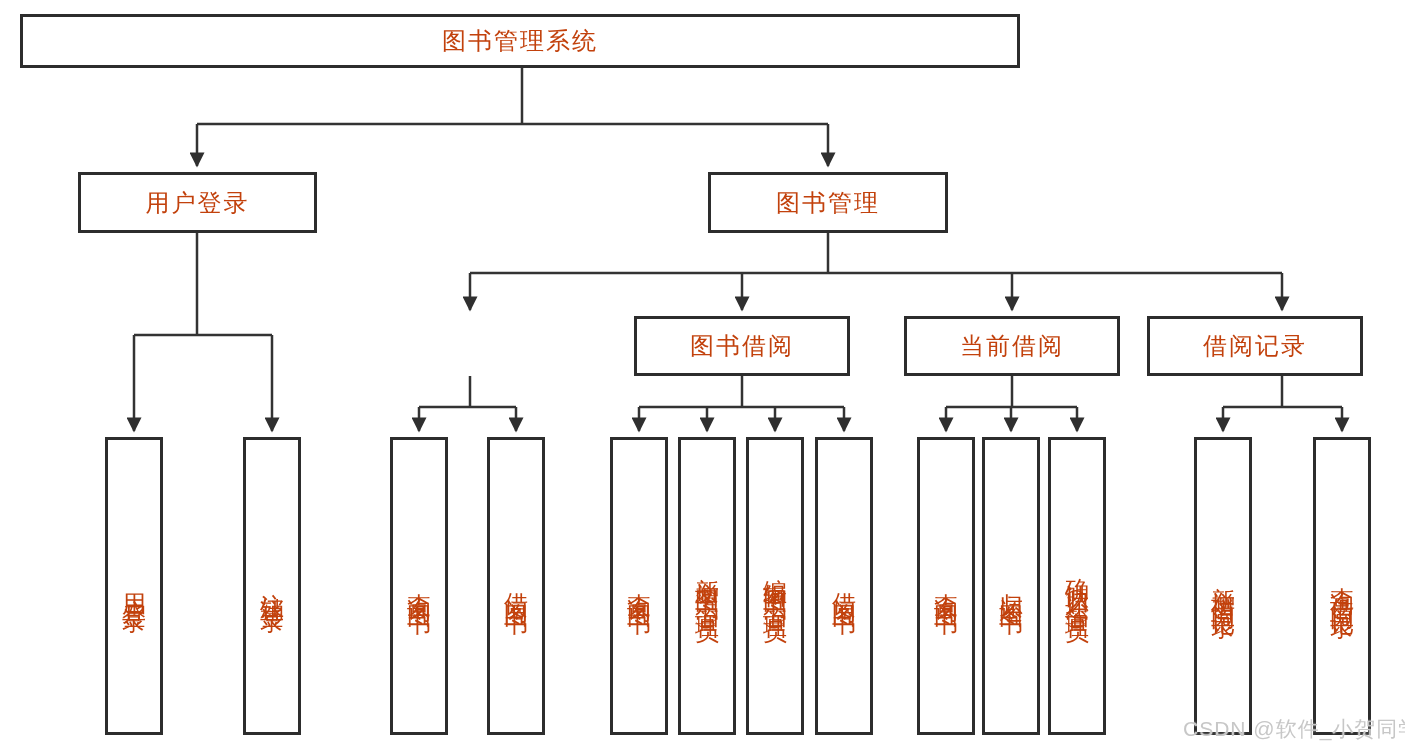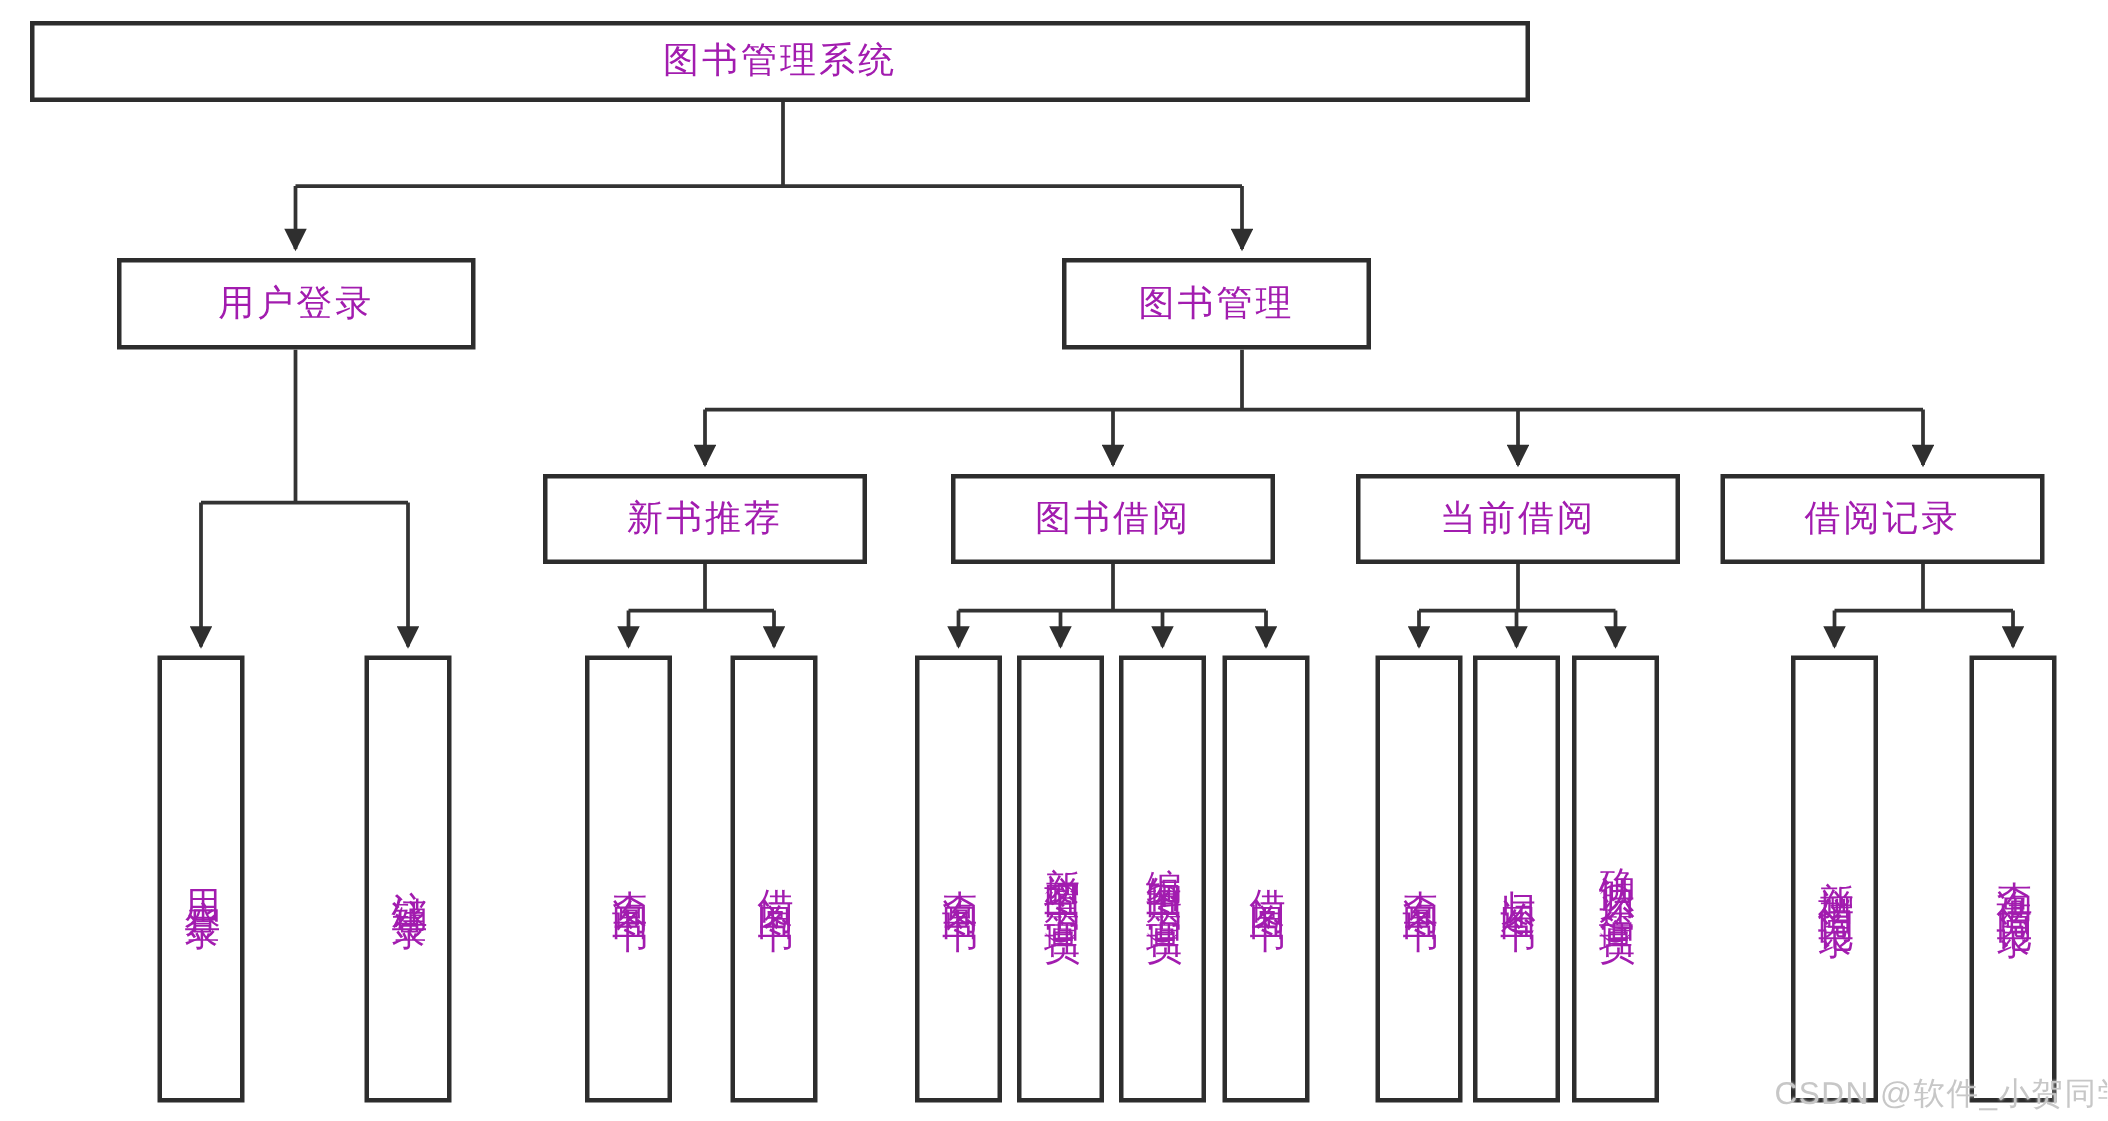--- a/index.html
+++ b/index.html
@@ -23,21 +23,21 @@
   }
   .box {
     position: absolute;
     box-sizing: border-box;
     background: #ffffff;
     border: 3px solid #2d2d2d;
     display: flex;
     align-items: center;
     justify-content: center;
     z-index: 2;
-    color: #a21caf;
+    color: #c2410c;
   }
   .hbox .label {
     font-size: 24px;
     letter-spacing: 2px;
     white-space: nowrap;
     line-height: 1;
   }
   .root-box { left: 20px; top: 14px; width: 1000px; height: 54px; }
   .lvl1 { top: 172px; height: 61px; }
   .lvl2 { top: 316px; height: 60px; width: 216px; }
@@ -121,27 +121,24 @@
     </g>
   </svg>
 
   <div class="box hbox root-box">
     <span class="label">图书管理系统</span>
   </div>
 
   <div class="box hbox lvl1" style="left:78px;width:239px">
     <span class="label">用户登录</span>
   </div>
-  <div class="box hbox lvl1" style="left:708px;width:206px">
+  <div class="box hbox lvl1" style="left:708px;width:240px">
     <span class="label">图书管理</span>
   </div>
 
-  <div class="box hbox lvl2" style="left:362px">
-    <span class="label">新书推荐</span>
-  </div>
   <div class="box hbox lvl2" style="left:634px">
     <span class="label">图书借阅</span>
   </div>
   <div class="box hbox lvl2" style="left:904px">
     <span class="label">当前借阅</span>
   </div>
   <div class="box hbox lvl2" style="left:1147px">
     <span class="label">借阅记录</span>
   </div>
 

